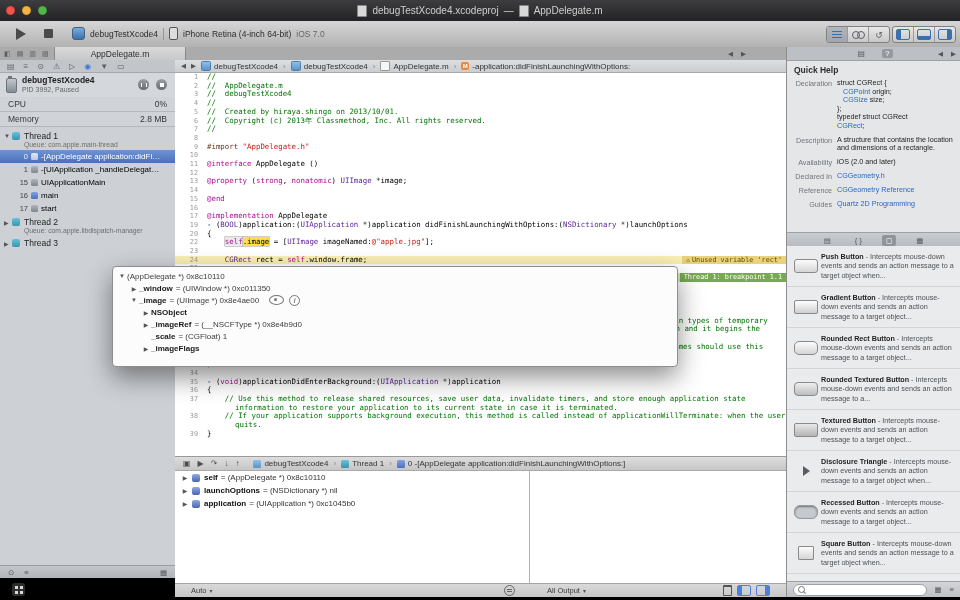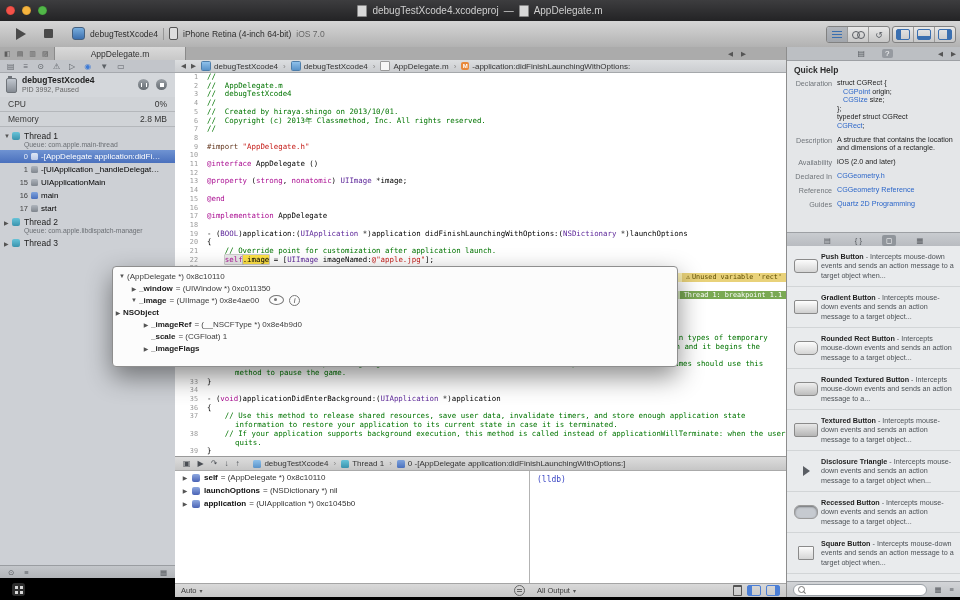--- a/index.html
+++ b/index.html
@@ -140,21 +140,21 @@
   #variables-pane{position:absolute;left:0;top:411px;width:355px;height:112px;background:#fff;
     border-right:1px solid #b3b3b3;box-sizing:border-box;overflow:hidden;}
   .var-row{height:13px;display:flex;align-items:center;padding-left:5px;font-size:8px;}
   .var-cube{width:8px;height:8px;border-radius:2px;background:linear-gradient(#8fa9e0,#4a63b5);margin:0 4px 0 2px;}
   .var-name{font-weight:bold;color:#111;}
   .var-val{color:#333;margin-left:3px;}
   #console-pane{position:absolute;left:356px;top:411px;width:255px;height:112px;background:#fff;overflow:hidden;}
   #console-prompt{font-family:"DejaVu Sans Mono",monospace;font-size:8px;color:#3b47c4;padding:4px 0 0 6px;}
   .pane-footer{position:absolute;top:523px;height:14px;background:linear-gradient(#d9d9d9,#c7c7c7);
     border-top:1px solid #a5a5a5;display:flex;align-items:center;font-size:7.5px;color:#3c3c3c;
-    padding:0 6px;box-sizing:border-box;}
+    padding:0 16px;box-sizing:border-box;}
   #var-footer{left:0;width:356px;}
   #console-footer{left:356px;width:255px;}
   .chev{font-size:6px;margin-left:3px;color:#555;}
   .filter-icon{width:9px;height:9px;border:1px solid #666;border-radius:50%;position:relative;margin-left:auto;}
   .filter-icon::after{content:'';position:absolute;left:2px;right:2px;top:2.5px;height:1px;background:#666;
     box-shadow:0 2px 0 #666;}
   .trash-icon{width:7px;height:8px;border:1px solid #555;border-top:2.5px solid #555;border-radius:1px;margin-left:auto;}
   .pane-ico{width:12px;height:9px;border:1px solid #4c7fd6;border-radius:2px;position:relative;margin-left:5px;}
   .pane-ico.left::after{content:'';position:absolute;left:0;top:0;bottom:0;width:4px;background:#4c7fd6;}
   .pane-ico.right::after{content:'';position:absolute;right:0;top:0;bottom:0;width:4px;background:#4c7fd6;}
@@ -469,34 +469,26 @@
           </div>
           <div class="line">
             <span class="ln">16</span>
             <span class="cd"></span>
           </div>
           <div class="line">
             <span class="ln">17</span>
             <span class="cd"><span class="tk-k">@implementation</span><span class="tk-d"> AppDelegate</span></span>
           </div>
           <div class="line">
-            <span class="ln">18</span>
-            <span class="cd"></span>
-          </div>
-          <div class="line">
             <span class="ln">19</span>
             <span class="cd"><span class="tk-d">- (</span><span class="tk-t">BOOL</span><span class="tk-d">)application:(</span><span class="tk-t">UIApplication</span><span class="tk-d"> *)application didFinishLaunchingWithOptions:(</span><span class="tk-t">NSDictionary</span><span class="tk-d"> *)launchOptions</span></span>
           </div>
           <div class="line">
             <span class="ln">20</span>
             <span class="cd"><span class="tk-d">{</span></span>
-          </div>
-          <div class="line">
-            <span class="ln">21</span>
-            <span class="cd"><span class="tk-c">    // Override point for customization after application launch.</span></span>
           </div>
           <div class="line">
             <span class="ln">22</span>
             <span class="cd"><span class="tk-d">    </span><span class="tk-kB">self</span><span class="tk-dB">.image</span><span class="tk-d"> = [</span><span class="tk-t">UIImage</span><span class="tk-d"> imageNamed:</span><span class="tk-s">@"apple.jpg"</span><span class="tk-d">];</span></span>
           </div>
           <div class="line">
             <span class="ln">23</span>
             <span class="cd"></span>
           </div>
           <div class="line warn">
@@ -609,23 +601,20 @@
             <span class="var-name">launchOptions</span>
             <span class="var-val">= (NSDictionary *) nil</span>
           </div>
           <div class="var-row">
             <span class="disc">▶</span>
             <span class="var-cube"></span>
             <span class="var-name">application</span>
             <span class="var-val">= (UIApplication *) 0xc1045b0</span>
           </div>
         </div>
-    </div>
-    <div id="console-pane">
-      <div id="console-prompt">(lldb)</div>
     </div>
     <div id="var-footer" class="pane-footer">
       <span>Auto</span>
       <span class="chev">▾</span>
       <span class="filter-icon"></span>
     </div>
     <div id="console-footer" class="pane-footer">
       <span>All Output</span>
       <span class="chev">▾</span>
       <span class="trash-icon"></span>
@@ -757,21 +746,21 @@
           <span class="pop-name">_window</span>
           <span class="pop-val">= (UIWindow *) 0xc011350</span>
         </div>
         <div class="pop-row" style="padding-left: 16px;">
           <span class="disc">▼</span>
           <span class="pop-name">_image</span>
           <span class="pop-val">= (UIImage *) 0x8e4ae00</span>
           <span class="eye-icon"></span>
           <span class="info-icon">i</span>
         </div>
-        <div class="pop-row" style="">
+        <div class="pop-row" style="padding-left: 28px;">
           <span class="disc">▶</span>
           <span class="pop-name">NSObject</span>
         </div>
         <div class="pop-row" style="padding-left: 28px;">
           <span class="disc">▶</span>
           <span class="pop-name">_imageRef</span>
           <span class="pop-val">= (__NSCFType *) 0x8e4b9d0</span>
         </div>
         <div class="pop-row" style="padding-left: 28px;">
           <span class="disc"></span>

